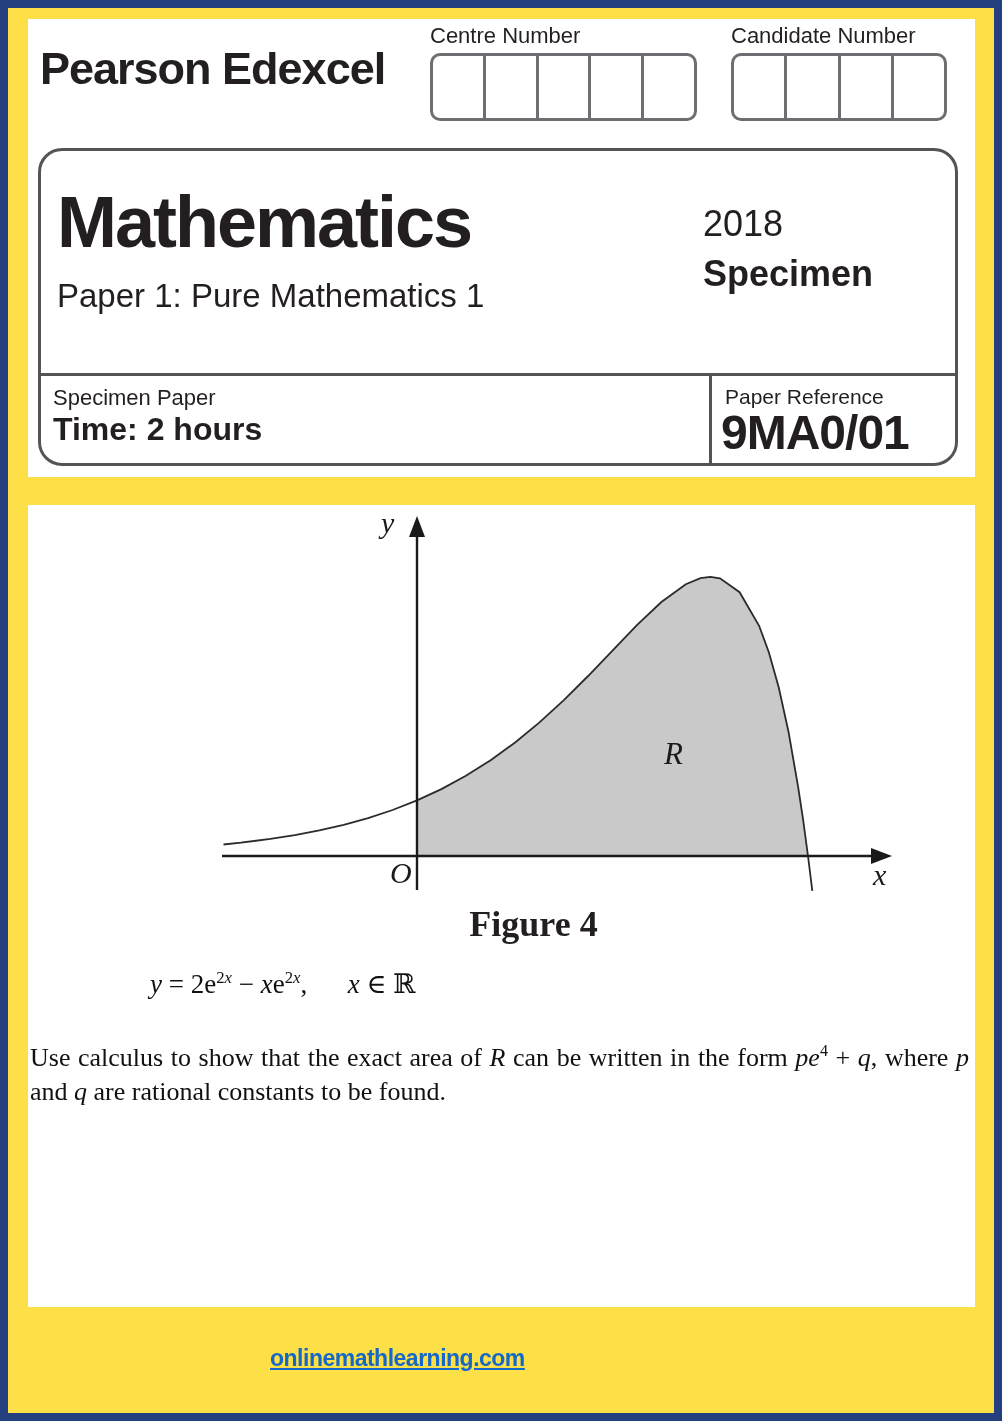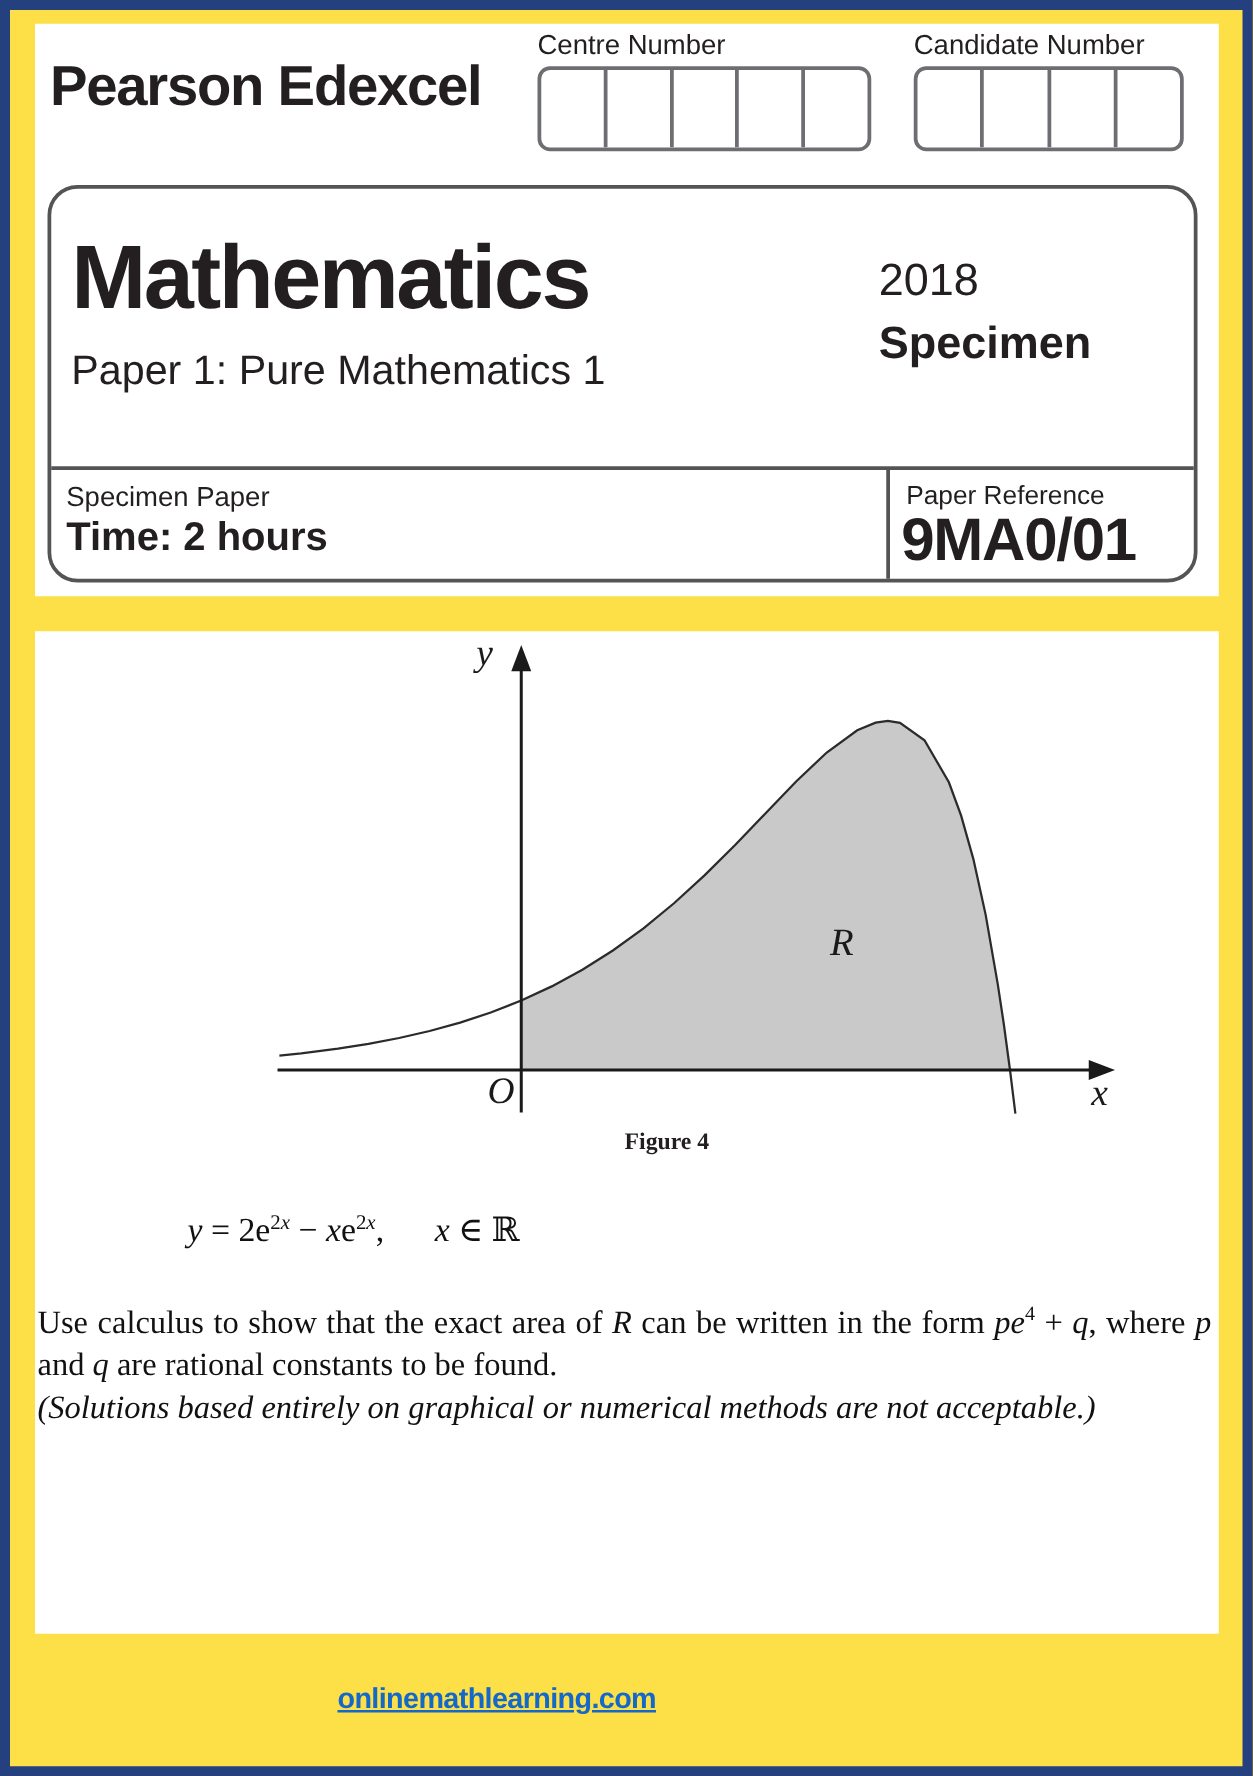--- a/index.html
+++ b/index.html
@@ -33,21 +33,21 @@
   
   #question-panel{left:28px;top:505px;width:947px;height:802px;
                   font-family:"Liberation Serif","DejaVu Serif",serif;}
   #figure-svg{position:absolute;left:0;top:0;}
   .axlabel{position:absolute;font-style:italic;font-size:30px;color:#1a1a1a;}
   #y-label{left:353px;top:1px;}
   #x-label{left:845px;top:353px;}
   #o-label{left:362px;top:351px;}
   #r-label{left:636px;top:231px;font-size:31px;}
   #figure-caption{position:absolute;left:0;right:0;top:398px;text-align:center;
-                  padding-left:64px;font-size:19px;font-weight:bold;}
+                  padding-left:64px;font-size:36px;font-weight:bold;}
   #qtext{position:absolute;left:2px;right:6px;top:462px;font-size:26px;color:#111;}
   #qtext .para{margin:0;text-align:justify;line-height:34px;}
   #equation-line{margin-top:36px;text-align:center;padding-left:120px;font-size:27px;}
   #para2{margin-top:44px;}
   #para3-block{margin-top:40px;line-height:33px;}
   sup{font-size:62%;line-height:0;}
   
   #footer-link{position:absolute;left:270px;top:1345px;font-size:23px;font-weight:bold;
                letter-spacing:-0.5px;color:#1468c9;text-decoration:underline;
                font-family:"Liberation Sans",sans-serif;cursor:pointer;text-align:center;}
@@ -105,21 +105,20 @@
     <div class="axlabel" id="y-label">y</div>
     <div class="axlabel" id="x-label">x</div>
     <div class="axlabel" id="o-label">O</div>
     <div class="axlabel" id="r-label">R</div>
     <div id="figure-caption">Figure 4</div>
 
     <div id="qtext">
       <div class="para" id="equation-line"><span style="font-style: italic;">y</span><span> = 2e</span><sup>2</sup><sup style="font-style: italic;">x</sup><span> − </span><span style="font-style: italic;">x</span><span>e</span><sup>2</sup><sup style="font-style: italic;">x</sup><span>,</span><span>&nbsp;&nbsp;&nbsp;&nbsp;&nbsp;&nbsp;</span><span style="font-style: italic;">x</span><span> ∈ ℝ</span></div>
       <div id="para3-block">
         <div class="para"><span>Use calculus to show that the exact area of </span><span style="font-style: italic;">R</span><span> can be written in the form </span><span style="font-style: italic;">pe</span><sup>4</sup><span> + </span><span style="font-style: italic;">q</span><span>, where </span><span style="font-style: italic;">p</span><span> and </span><span style="font-style: italic;">q</span><span> are rational constants to be found.</span></div>
-        <div class="para"><span style="font-style: italic;">(Solutions based entirely on graphical or numerical methods are not acceptable.)</span></div>
       </div>
     </div>
   </div>
 
   <a id="footer-link" style="color: rgb(20, 104, 201);">onlinemathlearning.com</a>
 
   <div id="frame"></div>
 </div>
 
 </body></html>

